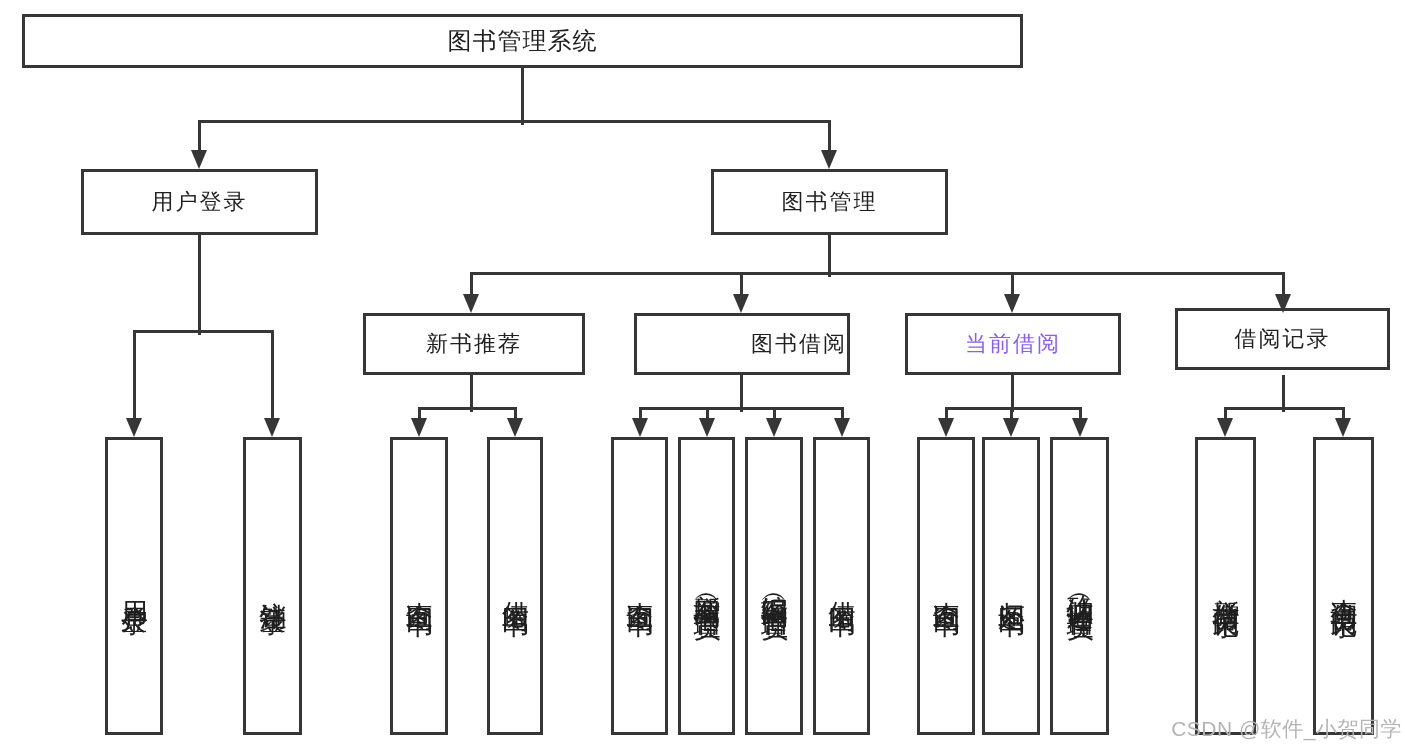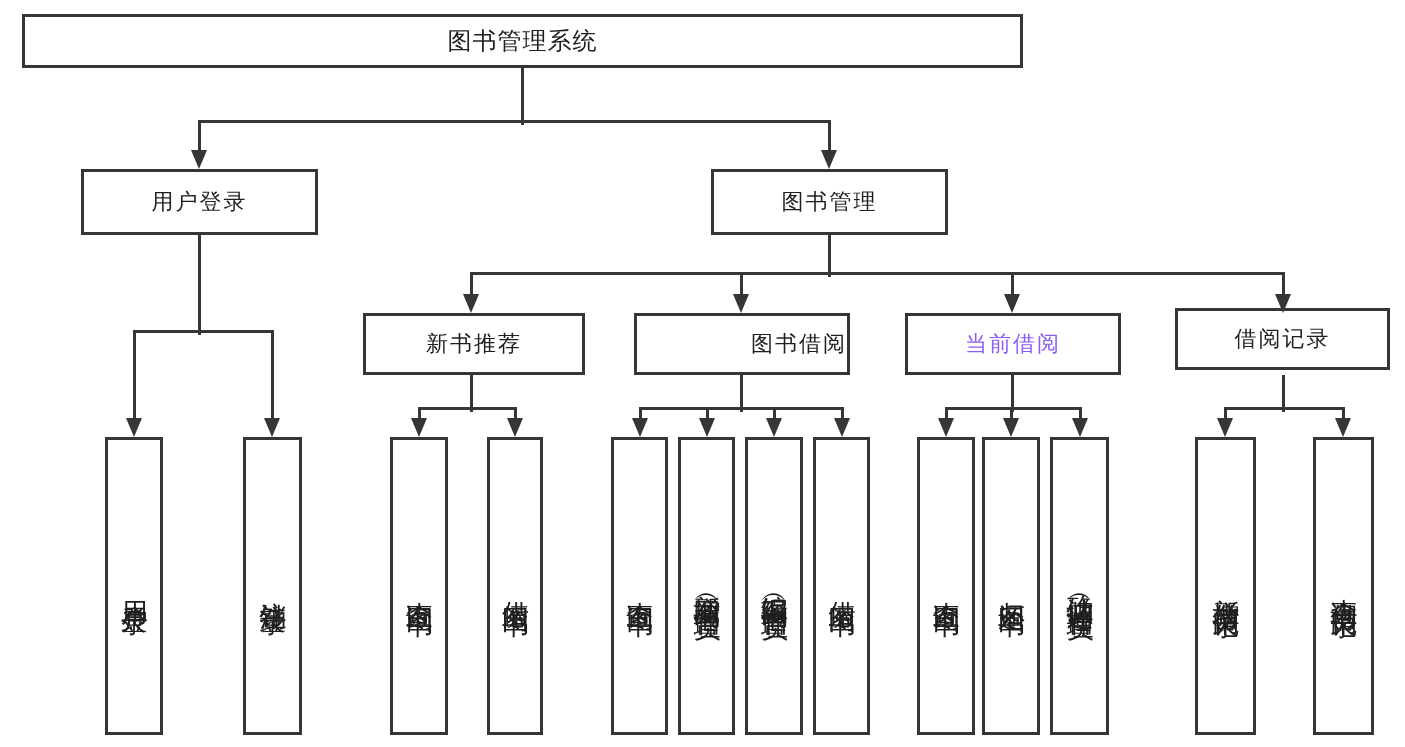--- a/index.html
+++ b/index.html
@@ -51,20 +51,21 @@
     color:#b4b4b4;
     letter-spacing:0.5px;
     z-index:5;
     white-space:nowrap;
   }
 </style>
 </head>
 <body>
 
 <div id="canvas">
+  <div class="watermark" style="color: rgb(180, 180, 180);">CSDN @软件_小贺同学</div>
 <div class="node root" style="left: 22px; top: 14px; width: 1001px; height: 54px; border-color: rgb(54, 54, 54); color: rgb(31, 31, 31);">
       <span class="lbl">图书管理系统</span>
     </div>
     <div class="node" style="left: 81px; top: 169px; width: 237px; height: 66px; border-color: rgb(54, 54, 54); color: rgb(31, 31, 31);">
       <span class="lbl">用户登录</span>
     </div>
     <div class="node" style="left: 363px; top: 313px; width: 222px; height: 62px; border-color: rgb(54, 54, 54); color: rgb(31, 31, 31);">
       <span class="lbl">新书推荐</span>
     </div>
     <div class="node" style="left: 711px; top: 169px; width: 237px; height: 66px; border-color: rgb(54, 54, 54); color: rgb(31, 31, 31);">

